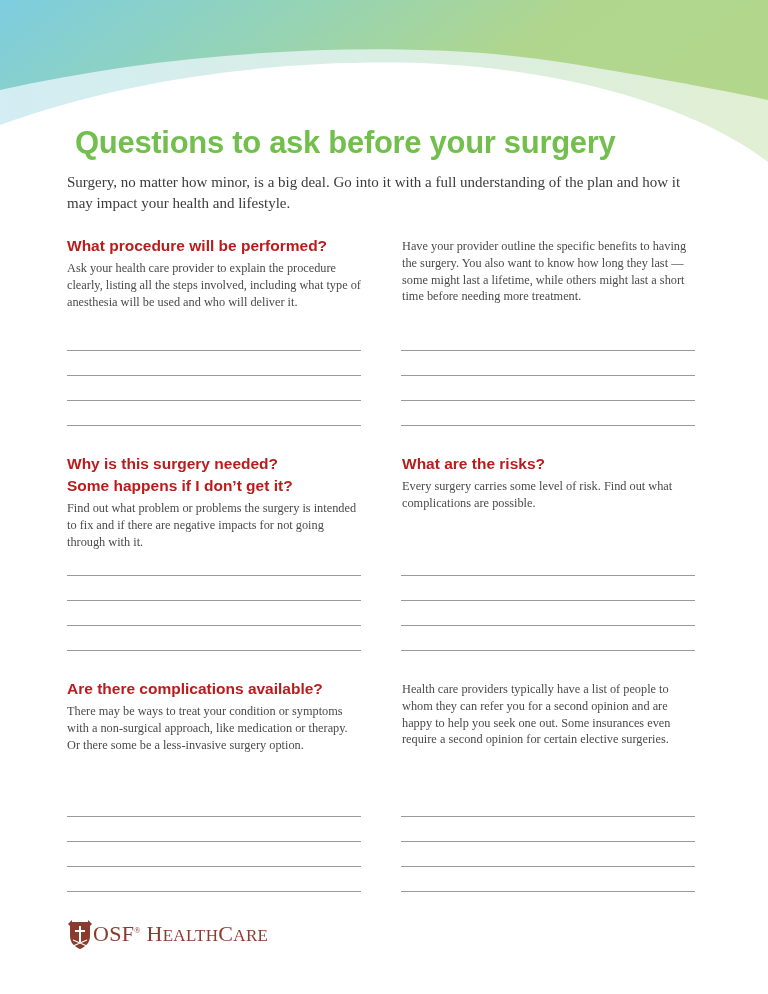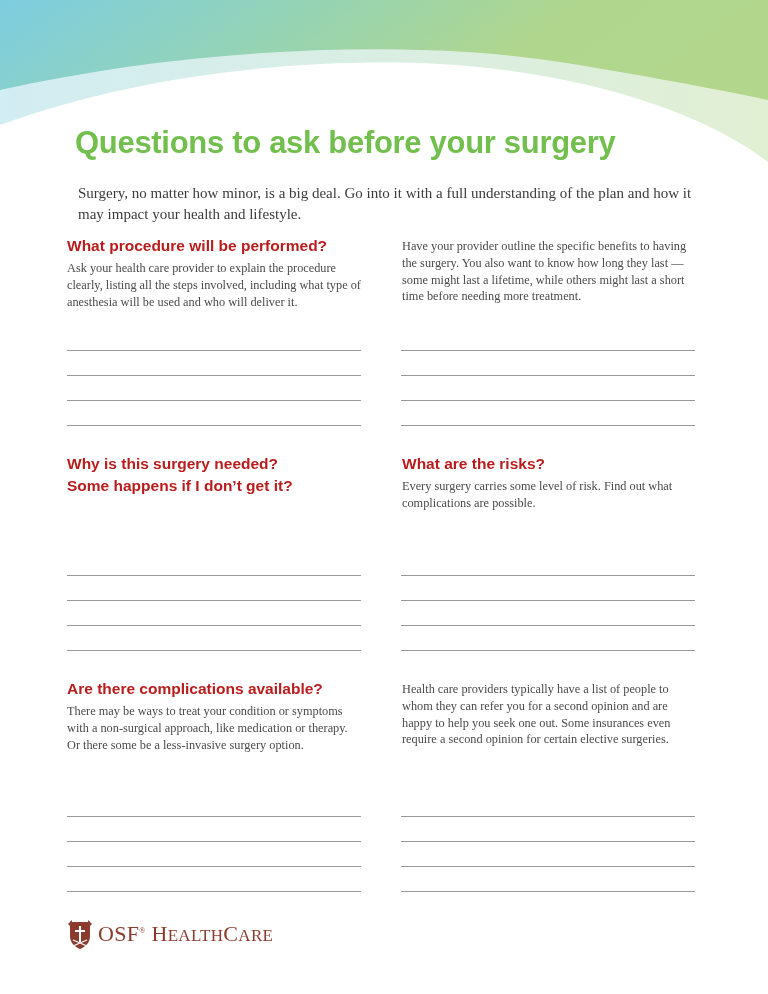--- a/index.html
+++ b/index.html
@@ -1,26 +1,26 @@
 <!DOCTYPE html>
 <html><head>
 <meta charset="utf-8">
 <style>
   html, body { margin: 0; padding: 0; }
   body { width: 768px; height: 994px; background: #ffffff; position: relative; overflow: hidden; font-family: "DejaVu Serif", serif; }
   .banner { position: absolute; left: 0; top: 0; width: 768px; height: 170px; }
   .title { position: absolute; left: 67px; top: 117px; margin: 8px; font-family: "Liberation Sans", sans-serif; font-weight: bold; font-size: 31px; color: #72bf4e; letter-spacing: -0.3px; }
-  .intro { position: absolute; left: 67px; top: 172px; width: 620px; margin: 11px; font-family: "Liberation Serif", serif; font-size: 15px; line-height: 21px; color: #3b3b3b; }
+  .intro { position: absolute; left: 67px; top: 172px; width: 620px; margin: 0; font-family: "Liberation Serif", serif; font-size: 15px; line-height: 21px; color: #3b3b3b; }
   .section { position: absolute; width: 296px; }
   .section h2 { margin: 0; font-family: "Liberation Sans", sans-serif; font-weight: bold; font-size: 15.5px; line-height: 22px; color: #b91c1c; }
   .section p { margin: 3px 0 0 0; font-family: "Liberation Serif", serif; font-size: 12.3px; line-height: 16.8px; color: #4a4a4a; }
   .lines { position: absolute; width: 294px; }
   .line { height: 0; border-top: 1px solid #9a9a9a; margin-bottom: 24px; }
   .logo { position: absolute; left: 67px; top: 918px; display: flex; align-items: center; }
-  .logo-text { font-family: "Liberation Serif", serif; font-size: 22px; color: #8a3b2e; margin-left: 5px; letter-spacing: 0.3px; }
+  .logo-text { font-family: "Liberation Serif", serif; font-size: 22px; color: #8a3b2e; letter-spacing: 0.3px; }
   .logo-text .sc { font-size: 17px; }
 </style>
 </head>
 <body>
 
 <svg class="banner" viewBox="0 0 768 170" preserveAspectRatio="none">
   <defs>
     <linearGradient id="g1" x1="0" y1="0" x2="1" y2="0.3">
       <stop offset="0" stop-color="#7dcde0"></stop>
       <stop offset="0.35" stop-color="#93d3b8"></stop>
@@ -56,20 +56,21 @@
 </div>
 <div class="lines" style="left:401px; top:350px;">
   <div class="line"></div>
   <div class="line"></div>
   <div class="line"></div>
   <div class="line"></div>
 </div>
 
 <div class="section" style="left:67px; top:453px;">
   <h2><span>Why is this surgery needed?</span><br><span>Some happens if I don’t get it?</span></h2>
+  <p>Find out what problem or problems the surgery is intended to fix and if there are negative impacts for not going through with it.</p>
 </div>
 <div class="lines" style="left:67px; top:575px;">
   <div class="line"></div>
   <div class="line"></div>
   <div class="line"></div>
   <div class="line"></div>
 </div>
 
 <div class="section" style="left:402px; top:453px;">
   <h2><span>What are the risks?</span></h2>

